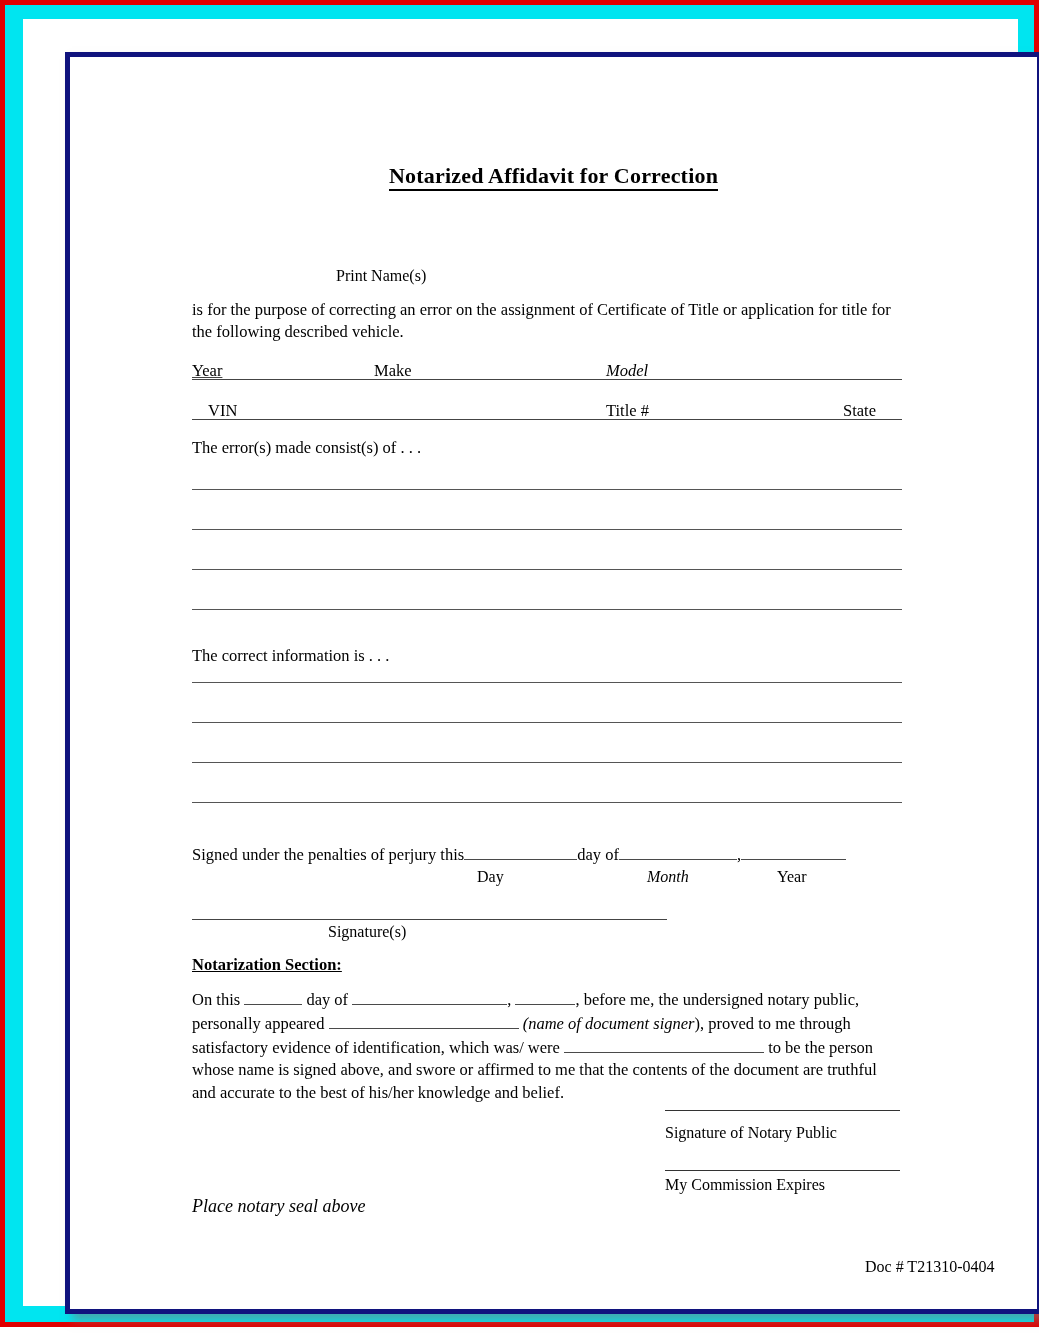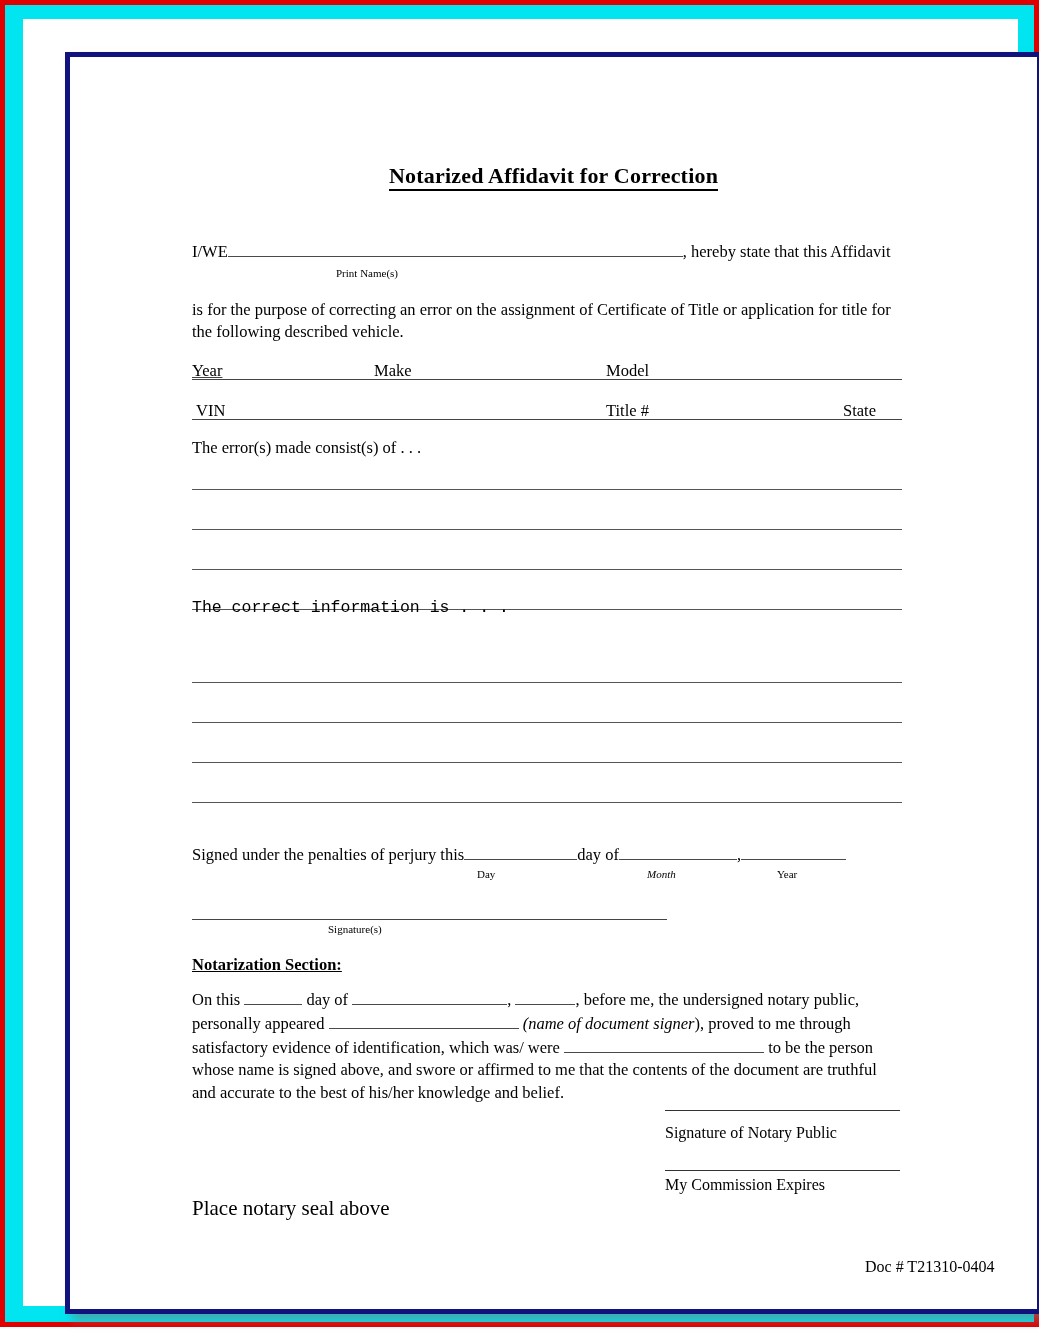--- a/index.html
+++ b/index.html
@@ -88,21 +88,21 @@
 
   
   .fill-line {
     display: inline-block;
     border-bottom: 1.3px solid #4a4a4a;
     vertical-align: baseline;
     height: 1em;
   }
 
   .sub-label {
-    font-size: 11px;
+    font-size: 16px;
     position: absolute;
   }
 
   .rule {
     position: absolute;
     left: 122px;
     width: 710px;
     border-bottom: 1.4px solid #555;
     height: 0;
   }
@@ -151,21 +151,22 @@
     border-bottom: 1.3px solid #333;
     height: 0;
   }
   .notary-cap {
     position: absolute;
     font-size: 16px;
   }
 
   .seal-note {
     position: absolute;
-    font-size: 21px;
+    font-style: italic;
+    font-size: 18px;
   }
 
   .doc-number {
     position: absolute;
     font-size: 16px;
   }
 </style>
 </head>
 <body>
 
@@ -174,47 +175,44 @@
     <div class="frame-white">
       <div class="frame-navy">
         <div class="page">
 
           <div class="doc">
 
             <div class="doc-title">
               <span>Notarized Affidavit for Correction</span>
             </div>
 
-            <div class="block" style="top:182px;">
-              <span>I/WE</span><span class="fill-line" style="width:455px;"></span><span>, hereby state that this Affidavit</span>
-            </div>
             <div class="sub-label" style="left:266px; top:209px;">Print Name(s)</div>
 
             <div class="para" style="top:242px;">is for the purpose of correcting an error on the assignment of Certificate of Title or application for title for the following described vehicle.</div>
 
             <div class="field-row" style="top:300px;">
               <span class="lbl" style="left:0; text-decoration:underline; text-decoration-color:#444;">Year</span>
               <span class="lbl" style="left:182px;">Make</span>
-              <span class="lbl" style="left:414px;">Model</span>
+              <span class="lbl" style="left:414px;font-style:italic;">Model</span>
             </div>
 
             <div class="field-row" style="top:340px;">
-              <span class="lbl" style="left:4px; text-decoration-color:#444;">VIN</span>
+              <span class="lbl" style="left:16px; text-decoration-color:#444;">VIN</span>
               <span class="lbl" style="left:414px;">Title #</span>
               <span class="lbl" style="left:651px;">State</span>
             </div>
 
             <div class="para" style="top:380px;">The error(s) made consist(s) of . . .</div>
 
             <div class="rule" style="top:432px;"></div>
             <div class="rule" style="top:472px;"></div>
             <div class="rule" style="top:512px;"></div>
             <div class="rule" style="top:552px;"></div>
 
-            <div class="para" style="top:540px;font-family:Liberation Mono, monospace;">The correct information is . . .</div>
+            <div class="para" style="top:588px;">The correct information is . . .</div>
 
             <div class="rule" style="top:625px;"></div>
             <div class="rule" style="top:665px;"></div>
             <div class="rule" style="top:705px;"></div>
             <div class="rule" style="top:745px;"></div>
 
             <div class="block" style="top:785px;">
               <span>Signed under the penalties of perjury this</span><span class="fill-line" style="width:113px;"></span><span>day of</span><span class="fill-line" style="width:118px;"></span><span>,</span><span class="fill-line" style="width:105px;"></span>
             </div>
             <div class="sub-label" style="left:407px; top:810px;">Day</div>

